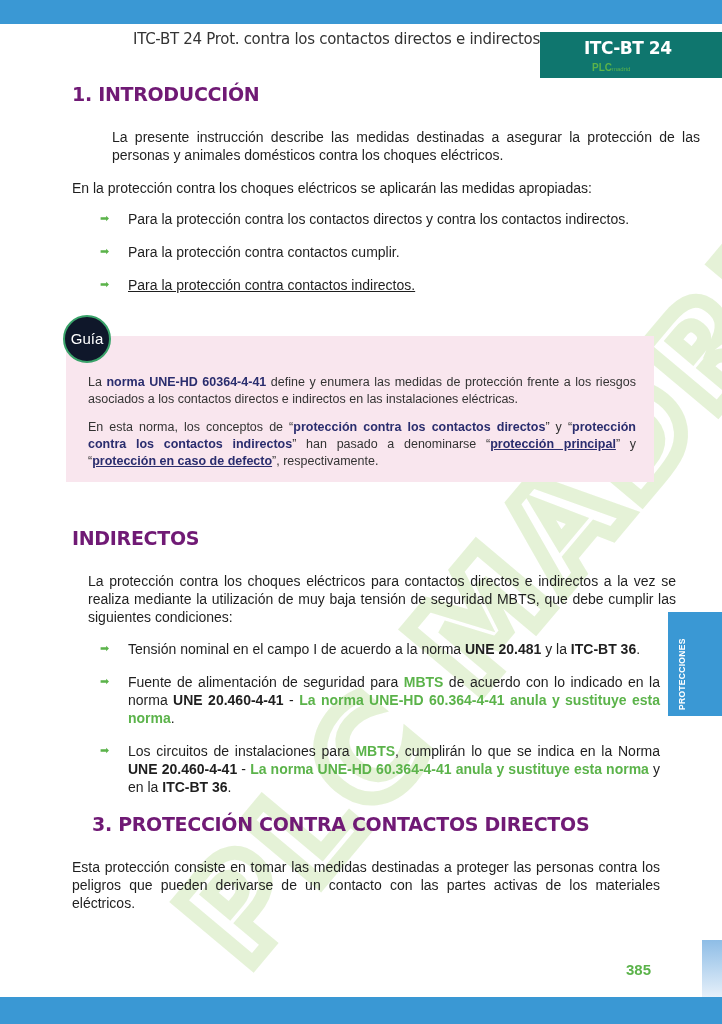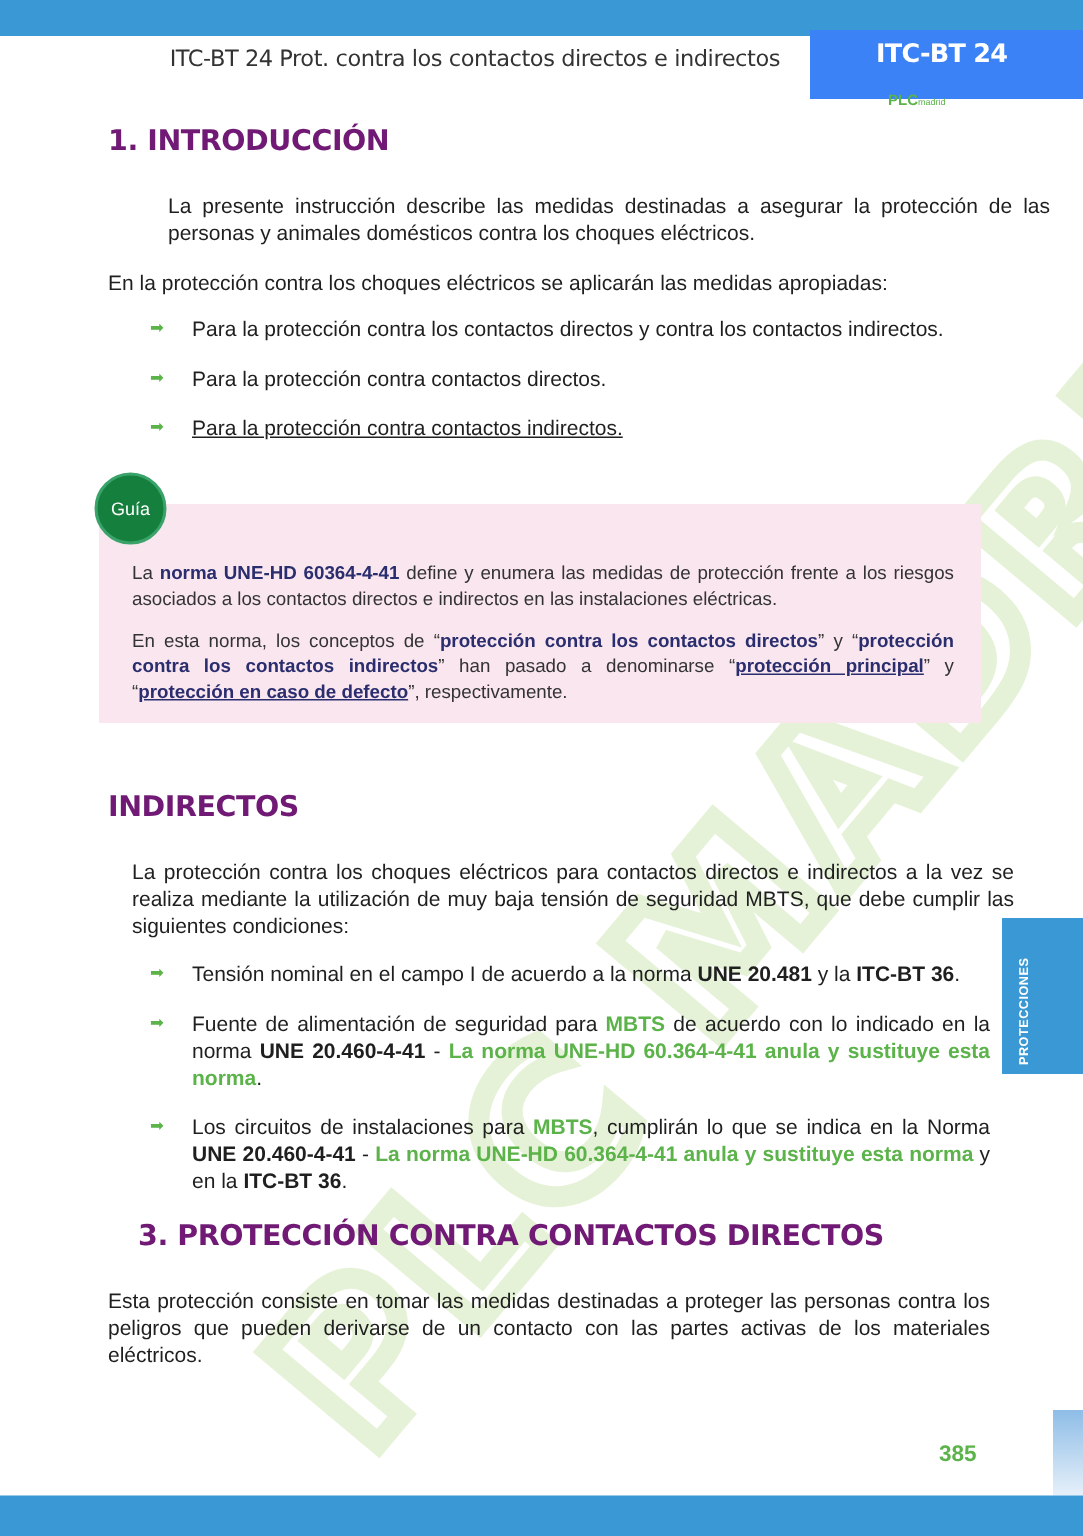--- a/index.html
+++ b/index.html
@@ -1,32 +1,32 @@
 <!DOCTYPE html>
 <html><head>
 <meta charset="utf-8">
 <style>
   html, body { margin:0; padding:0; }
   body { width:722px; height:1024px; position:relative; background:#ffffff; overflow:hidden;
          font-family:"Liberation Sans", sans-serif; color:#1a1a1a; }
   .top-band { position:absolute; left:0; top:0; width:722px; height:24px; background:#3a98d4; }
   .header-title { position:absolute; left:0; top:24px; width:540px; height:30px; text-align:right;
-         font-family:"DejaVu Sans", sans-serif; font-size:15px; color:#333; line-height:30px; letter-spacing:-0.3px; padding-right:20px; box-sizing:border-box; }
-  .header-tab { position:absolute; left:540px; top:20px; width:182px; height:46px; background:#3b82f6; }
+         font-family:"DejaVu Sans", sans-serif; font-size:15px; color:#333; line-height:30px; letter-spacing:-0.3px; padding-right:0; box-sizing:border-box; }
+  .header-tab { position:absolute; left:540px; top:32px; width:182px; height:46px; background:#0f766e; }
   .header-tab span { position:absolute; left:44px; top:6px; font-family:"DejaVu Sans", sans-serif; font-weight:bold; color:#fff; font-size:17px; letter-spacing:-0.5px; }
   .logo { position:absolute; left:592px; top:62px; font-size:10px; color:#5bb34a; font-weight:bold; }
   .logo small { font-size:6px; font-weight:normal; }
   .h1 { position:absolute; left:72px; font-family:"DejaVu Sans", sans-serif; font-weight:bold; color:#701a75; font-size:19px; letter-spacing:-0.3px; line-height:24px; }
   .p { position:absolute; left:72px; width:588px; font-size:14px; line-height:18px; text-align:justify; color:#1f1f1f; }
   .li { position:absolute; left:128px; width:532px; font-size:14px; line-height:18px; text-align:justify; color:#1f1f1f; }
   .arrow { position:absolute; left:100px; font-size:11px; color:#5bb34a; }
   .green { color:#5bb34a; font-weight:bold; }
   .guide-box { position:absolute; left:66px; top:336px; width:588px; height:146px; background:#f9e6ee; }
-  .guide-badge { position:absolute; left:63px; top:315px; width:48px; height:48px; border-radius:50%; background:#15803d;
-         border:2px solid #3aa36a; box-sizing:border-box; color:#fff; font-size:12px; text-align:center; line-height:44px; }
+  .guide-badge { position:absolute; left:63px; top:315px; width:48px; height:48px; border-radius:50%; background:#0f172a;
+         border:2px solid #3aa36a; box-sizing:border-box; color:#fff; font-size:15px; text-align:center; line-height:44px; }
   .guide-text { position:absolute; left:88px; width:548px; font-size:12.5px; line-height:17px; text-align:justify; color:#333; }
   .navy { color:#2a2d6e; font-weight:bold; }
   .u { text-decoration:underline; }
   .side-tab { position:absolute; left:668px; top:612px; width:54px; height:104px; background:#3a98d4; }
   .side-tab span { position:absolute; left:9px; top:98px; transform:rotate(-90deg); transform-origin:0 0; color:#fff; font-size:8.5px; font-weight:bold; white-space:nowrap; letter-spacing:0.3px; }
   .page-num { position:absolute; left:626px; top:961px; color:#5bb34a; font-weight:bold; font-size:15px; }
   .right-fade { position:absolute; left:702px; top:940px; width:20px; height:57px; background:linear-gradient(#8ebde6,#e6f0fa); }
   .bottom-band { position:absolute; left:0; top:997px; width:722px; height:27px; background:#3a98d4; }
   .watermark { position:absolute; left:30px; top:480px; transform:rotate(-50deg); transform-origin:center; font-size:132px; font-weight:bold;
          color:transparent; -webkit-text-stroke:14px rgba(160,210,110,0.28); letter-spacing:8px; white-space:nowrap; pointer-events:none; font-family:"DejaVu Sans", sans-serif; }
@@ -43,21 +43,21 @@
 
 <div class="watermark">PLC MADRID</div>
 
 <div class="h1" style="top:82px;">1. INTRODUCCIÓN</div>
 <div class="p" style="top:128px;margin-left:40px;">La presente instrucción describe las medidas destinadas a asegurar la protección de las personas y animales domésticos contra los choques eléctricos.</div>
 <div class="p" style="top:179px;">En la protección contra los choques eléctricos se aplicarán las medidas apropiadas:</div>
 
 <span class="arrow" style="top:212px;">➡</span>
 <div class="li" style="top:210px;">Para la protección contra los contactos directos y contra los contactos indirectos.</div>
 <span class="arrow" style="top:245px;">➡</span>
-<div class="li" style="top:243px;">Para la protección contra contactos directos.</div>
+<div class="li" style="top:243px;">Para la protección contra contactos cumplir.</div>
 <span class="arrow" style="top:278px;">➡</span>
 <div class="li" style="top:276px;text-decoration:underline;">Para la protección contra contactos indirectos.</div>
 
 <div class="guide-box"></div>
 <div class="guide-badge">Guía</div>
 <div class="guide-text" style="top:374px;">
   <span>La </span><span class="navy">norma UNE-HD 60364-4-41</span><span> define y enumera las medidas de protección frente a los riesgos asociados a los contactos directos e indirectos en las instalaciones eléctricas.</span>
 </div>
 <div class="guide-text" style="top:419px;">
   <span>En esta norma, los conceptos de “</span><span class="navy">protección contra los contactos directos</span><span>” y “</span><span class="navy">protección contra los contactos indirectos</span><span>” han pasado a denominarse “</span><span class="navy u">protección principal</span><span>” y “</span><span class="navy u">protección en caso de defecto</span><span>”, respectivamente.</span>

